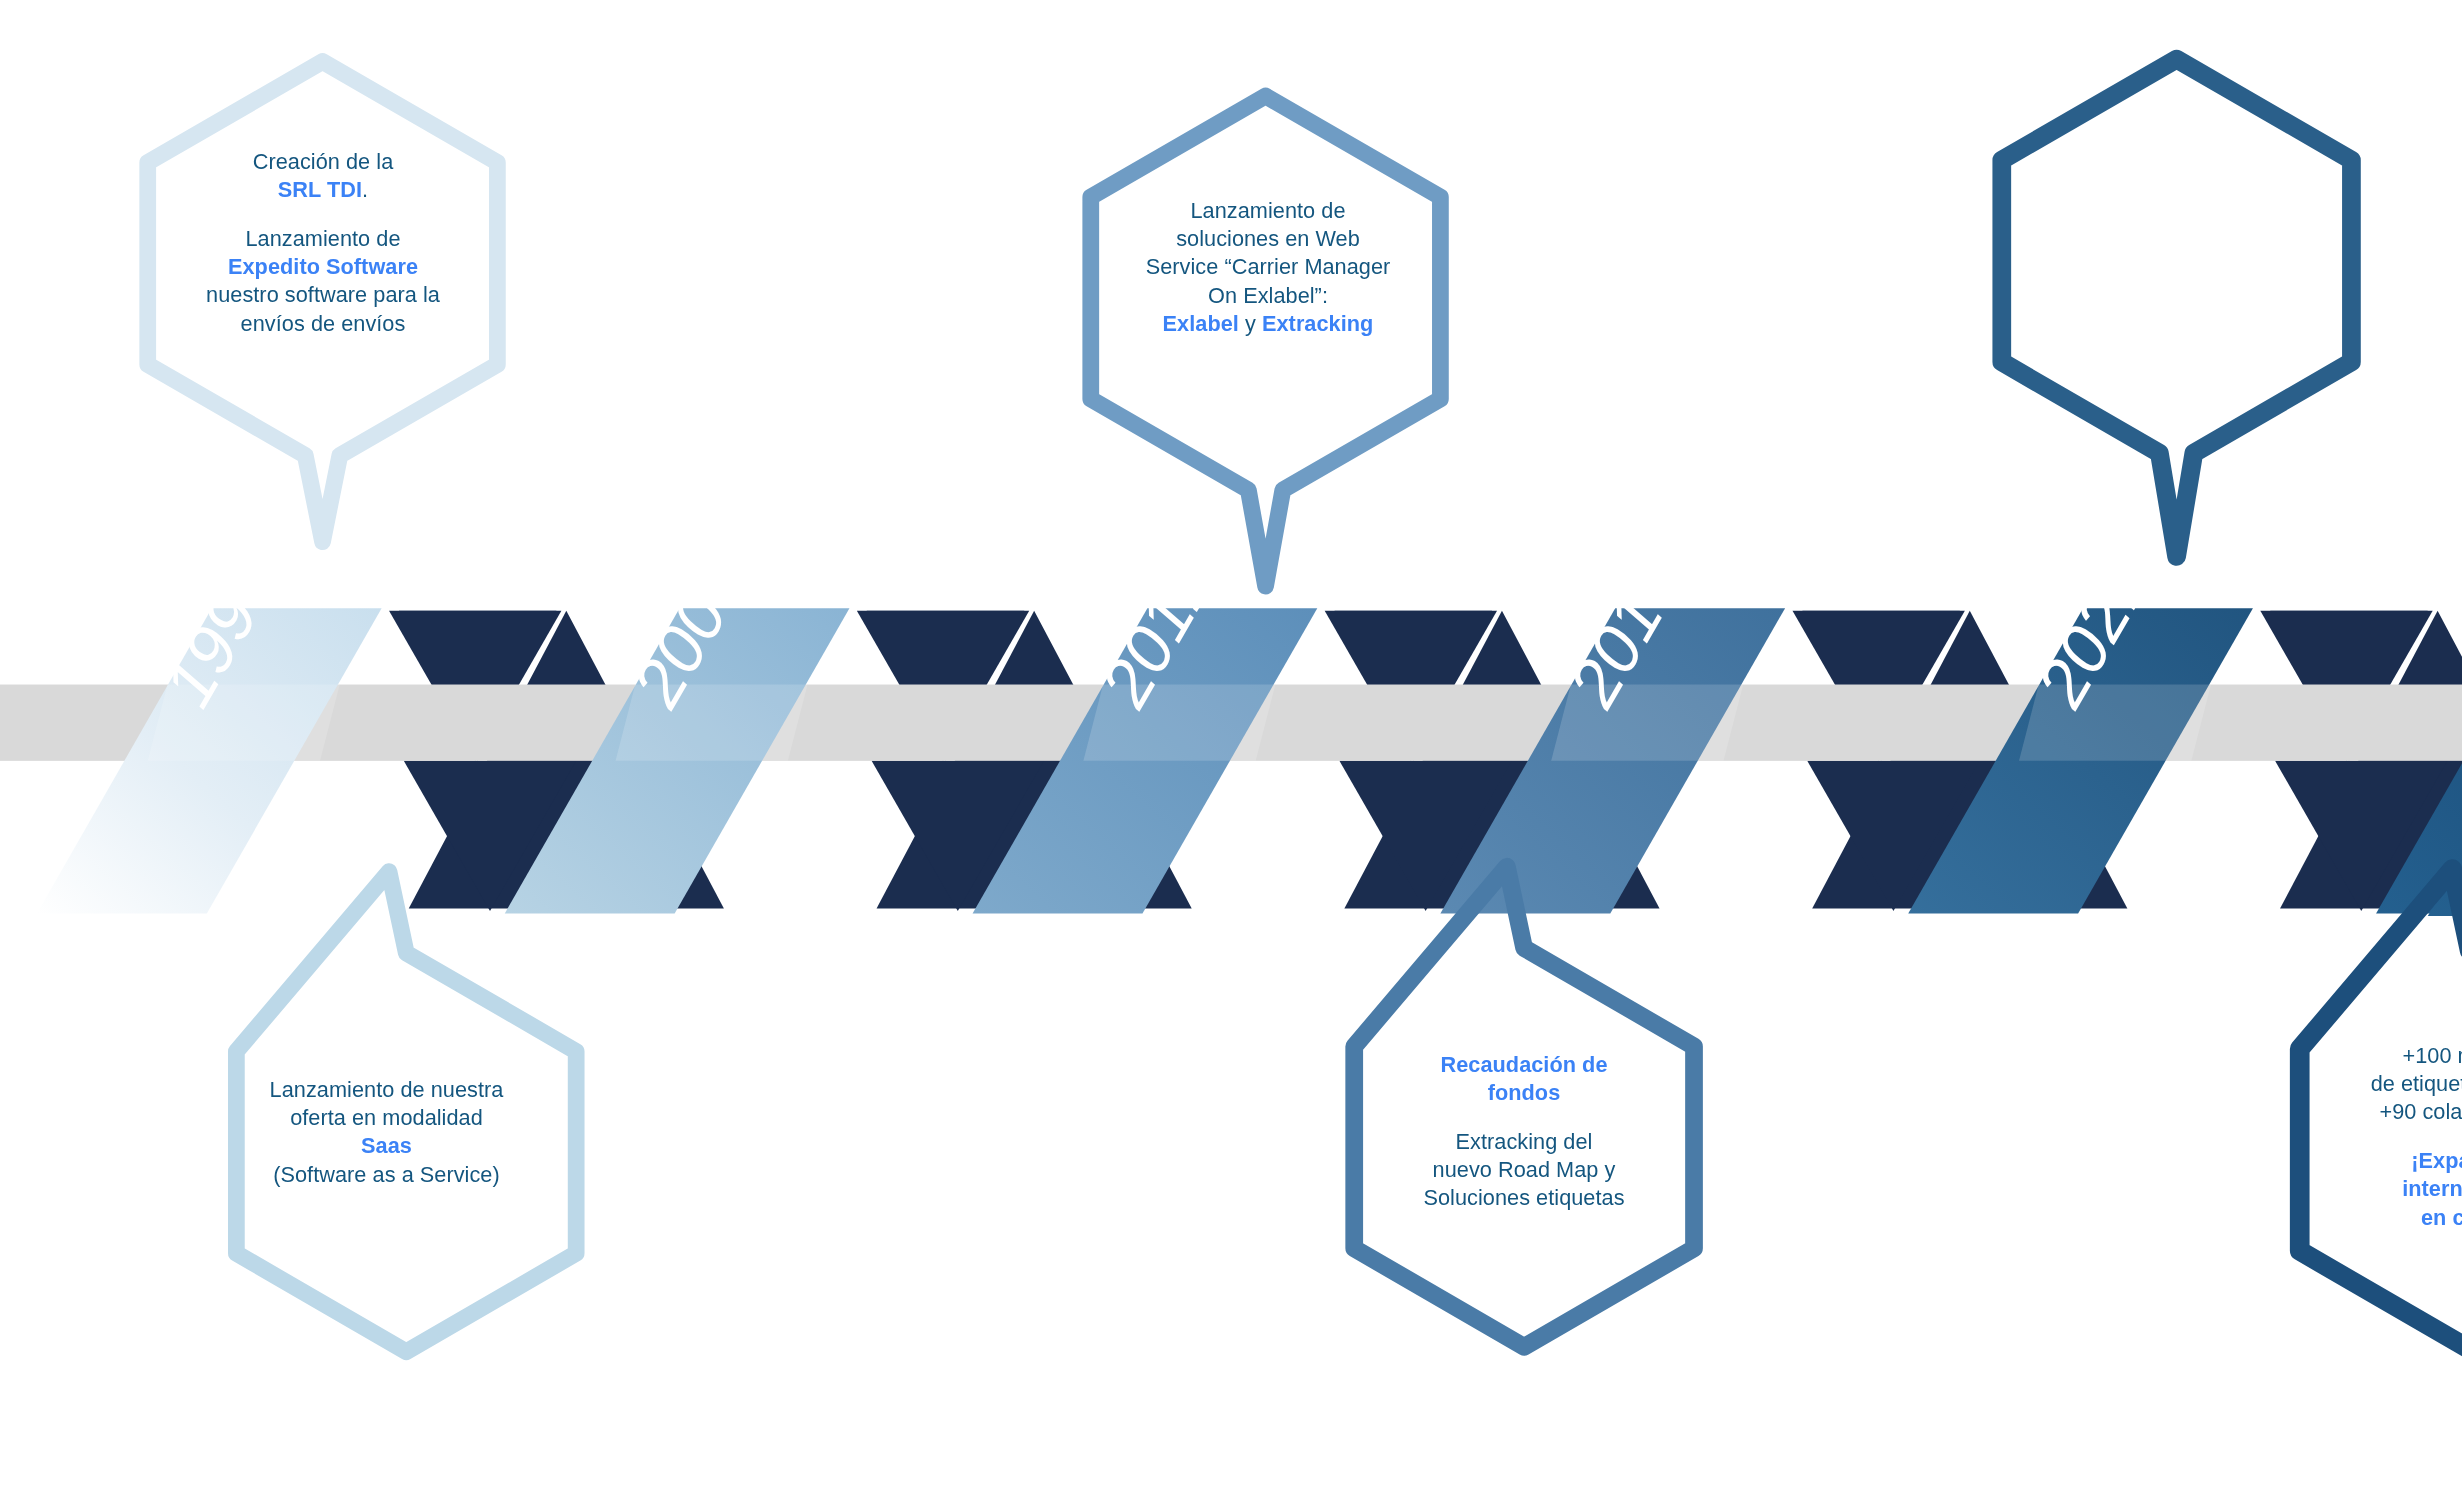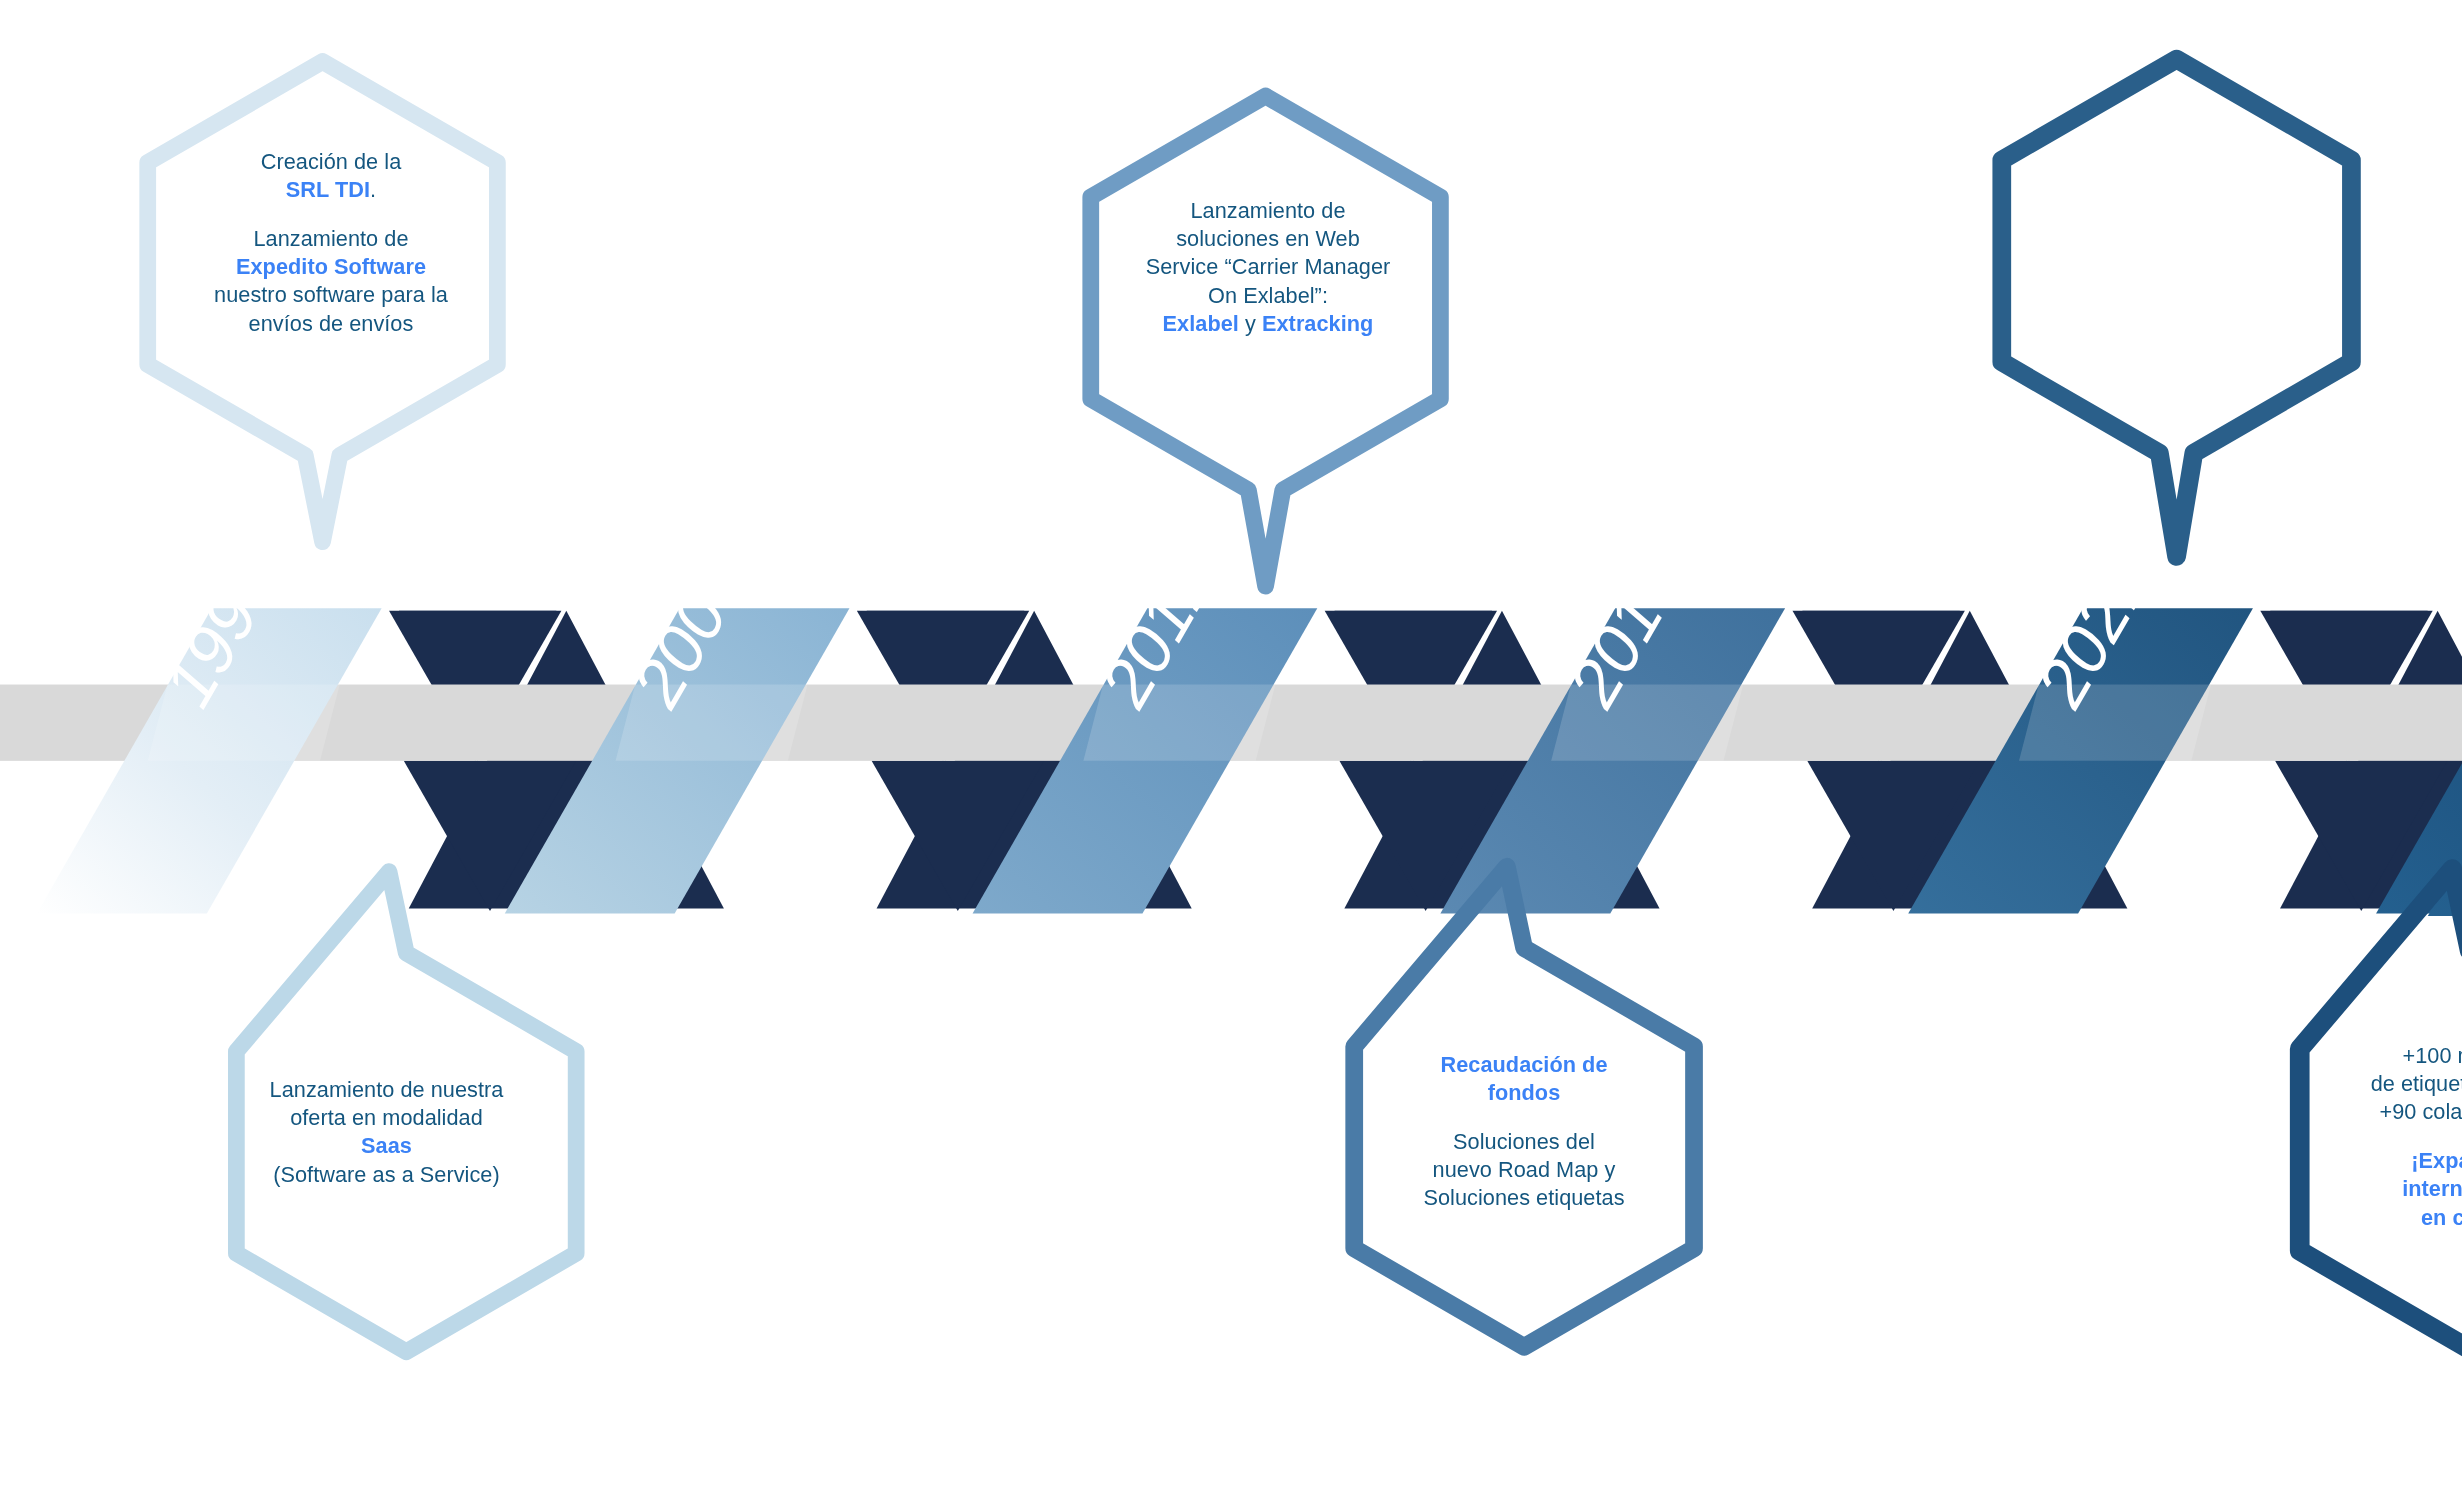--- a/index.html
+++ b/index.html
@@ -136,21 +136,21 @@
 
     <g data-name="hex-outline-2022">
       <path d="M4980,1765 L5015,1930 L5360,2130 L5360,2540 L5015,2740 L4670,2540 L4670,2130 Z" fill="none" stroke="#1d4f7c" stroke-width="40" stroke-linejoin="round"></path>
     </g>
   </svg>
 
   <style>
     [data-name="hex-outline-2006"] path:first-child{display:none;}
   </style>
 
-  <div class="hex-text" data-name="hex-text-1999" style="left:156px;top:148px;width:350px;font-size:21.7px;">
+  <div class="hex-text" data-name="hex-text-1999" style="left:148px;top:148px;width:350px;font-size:21.7px;">
     <span class="ln" data-name="hex1999-line1">Creación de la</span>
     <span class="ln"><b class="b" data-name="hex1999-srl-tdi">SRL TDI</b><span data-name="hex1999-period">.</span></span>
     <span class="sp"></span>
     <span class="ln" data-name="hex1999-line3">Lanzamiento de</span>
     <span class="ln b" data-name="hex1999-expedito">Expedito Software</span>
     <span class="ln" data-name="hex1999-line5">nuestro software para la</span>
     <span class="ln" data-name="hex1999-line6">envíos de envíos</span>
   </div>
 
   <div class="hex-text" data-name="hex-text-2012" style="left:1086px;top:197px;width:364px;font-size:21.7px;">
@@ -166,21 +166,21 @@
     <span class="ln" data-name="hex2006-line1">Lanzamiento de nuestra</span>
     <span class="ln" data-name="hex2006-line2">oferta en modalidad</span>
     <span class="ln b" data-name="hex2006-saas">Saas</span>
     <span class="ln" data-name="hex2006-line4">(Software as a Service)</span>
   </div>
 
   <div class="hex-text" data-name="hex-text-2017" style="left:1349px;top:1051px;width:350px;font-size:21.7px;">
     <span class="ln b" data-name="hex2017-line1">Recaudación de</span>
     <span class="ln b" data-name="hex2017-line2">fondos</span>
     <span class="sp"></span>
-    <span class="ln" data-name="hex2017-line3">Soluciones del</span>
+    <span class="ln" data-name="hex2017-line3">Extracking del</span>
     <span class="ln" data-name="hex2017-line4">nuevo Road Map y</span>
     <span class="ln" data-name="hex2017-line5">Soluciones etiquetas</span>
   </div>
 
   <div class="hex-text" data-name="hex-text-2022" style="left:2295px;top:1042px;width:350px;font-size:21.7px;">
     <span class="ln" data-name="hex2022-line1">+100 millones</span>
     <span class="ln" data-name="hex2022-line2">de etiquetas por año</span>
     <span class="ln" data-name="hex2022-line3">+90 colaboradores</span>
     <span class="sp"></span>
     <span class="ln b" data-name="hex2022-line4">¡Expansión</span>

